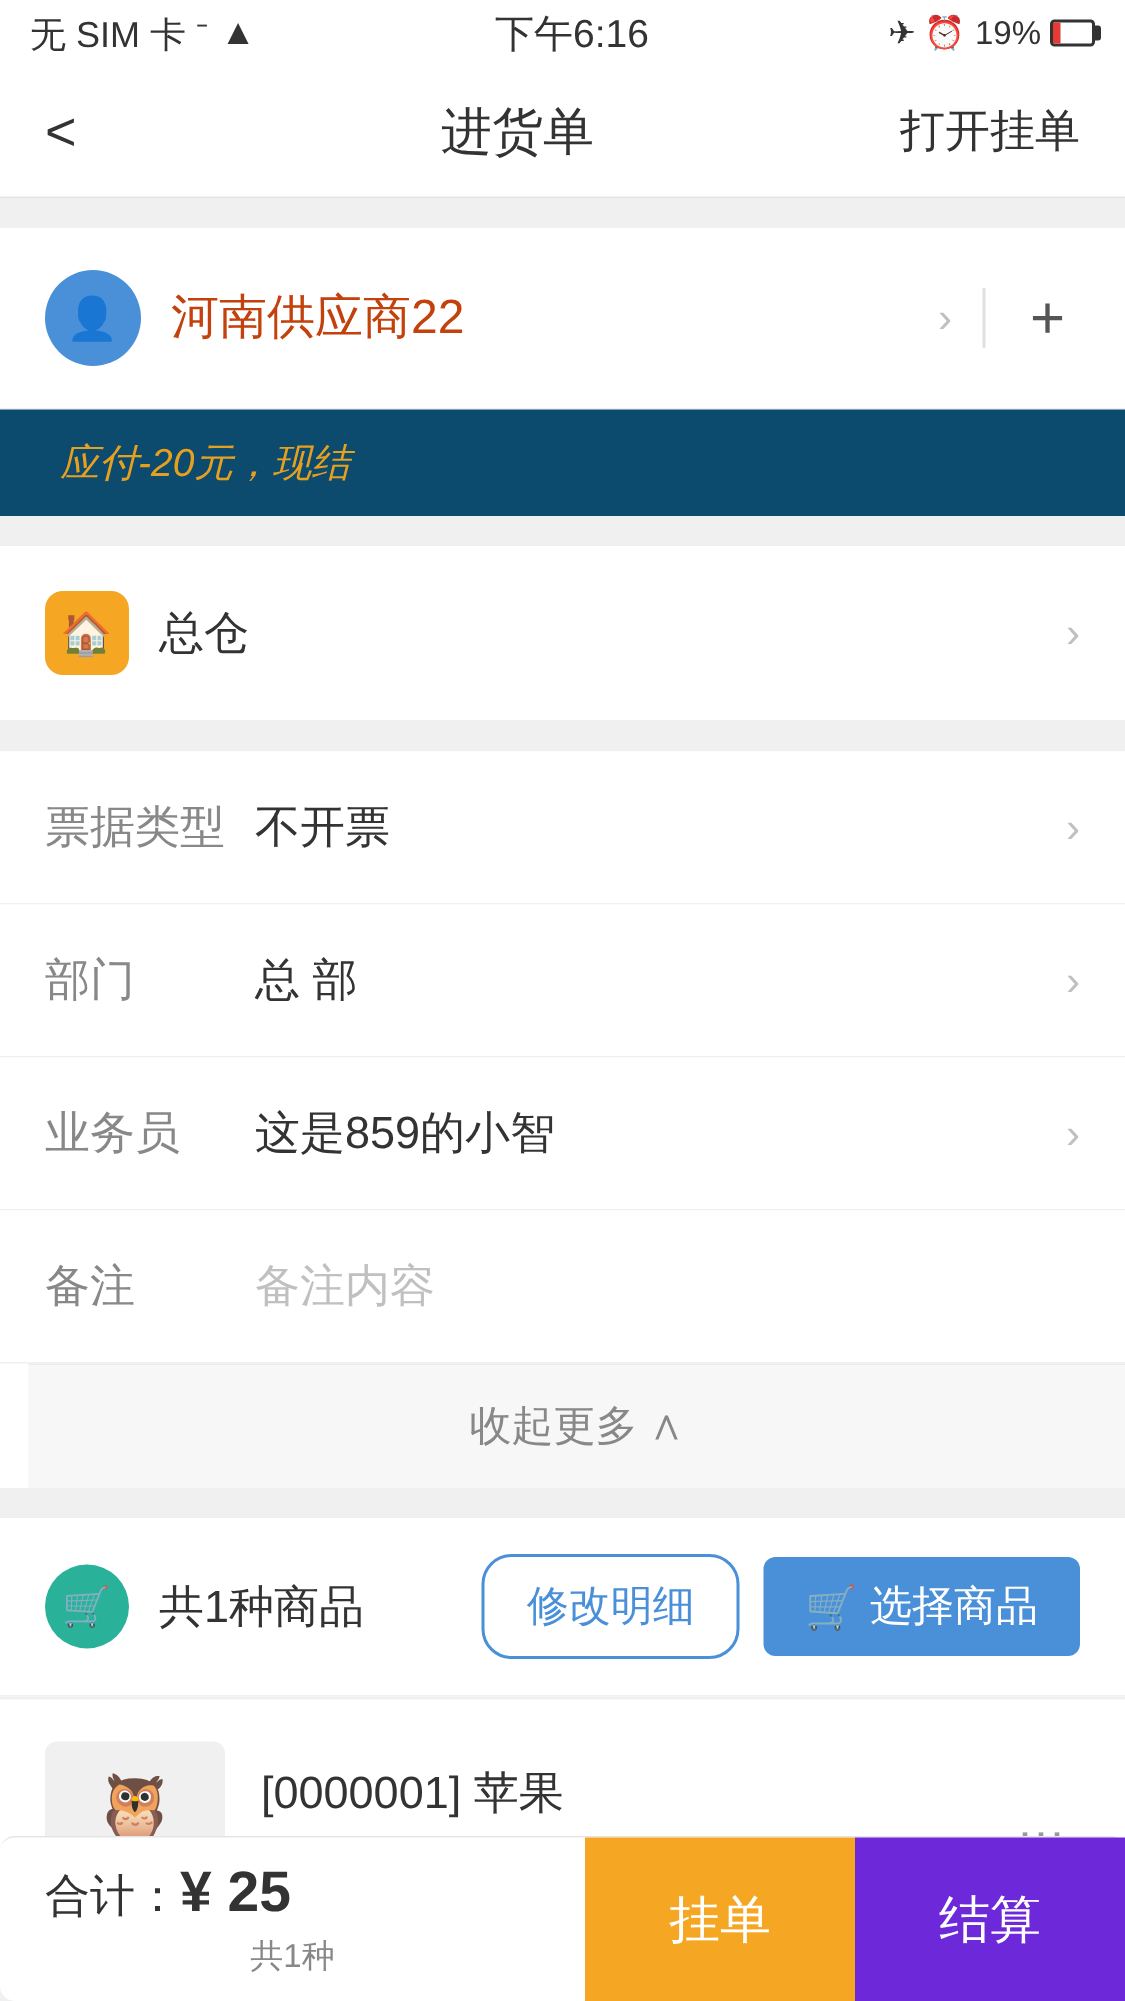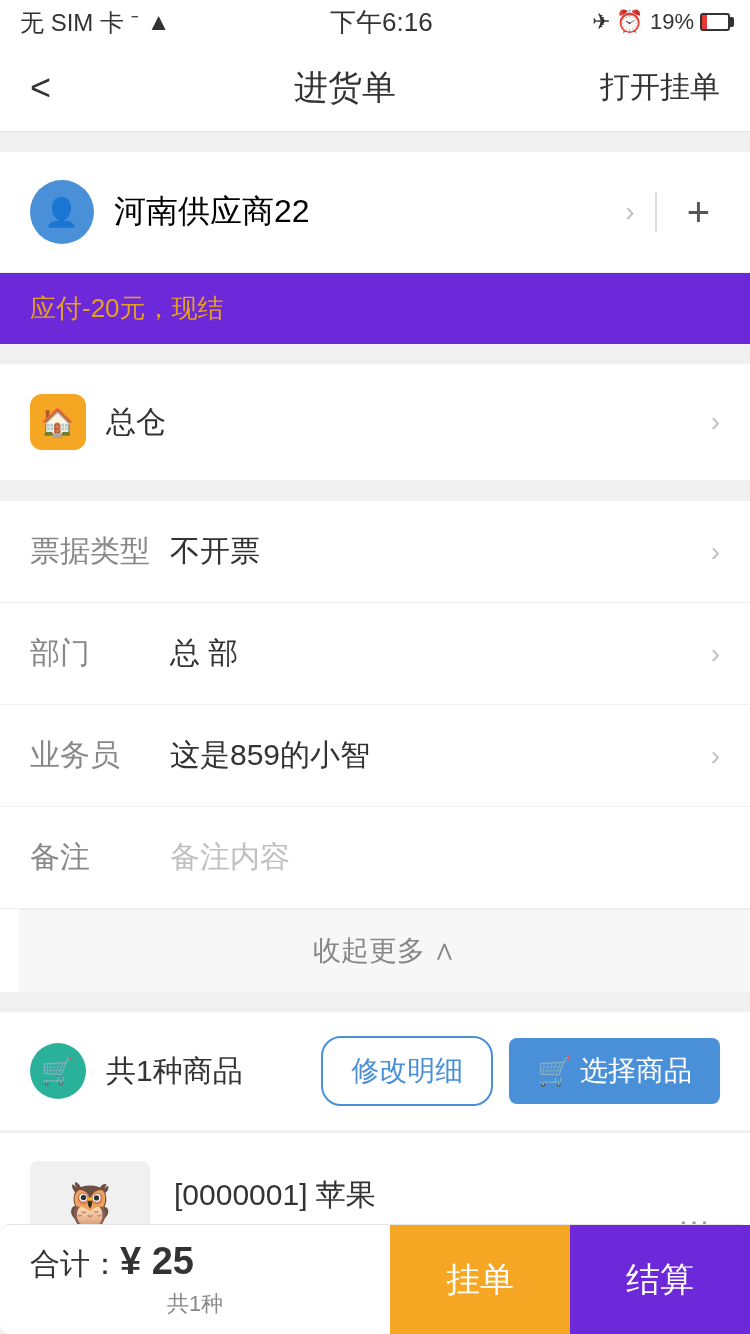--- a/index.html
+++ b/index.html
@@ -84,21 +84,21 @@
       align-items: center;
       justify-content: center;
       color: white;
       font-size: 28px;
       margin-right: 20px;
       flex-shrink: 0;
     }
     .supplier-name {
       flex: 1;
       font-size: 32px;
-      color: #000000;
+      color: #c2410c;
     }
     .row-arrow {
       color: #c0c0c0;
       font-size: 28px;
       margin-right: 0;
     }
     .supplier-divider {
       width: 2px;
       height: 40px;
       background: #e0e0e0;
@@ -106,24 +106,25 @@
     }
     .supplier-add {
       font-size: 40px;
       color: #555;
       cursor: pointer;
       padding: 0 10px;
     }
 
     
     .notice-banner {
-      background: #6d28d9;
-      padding: 18px 30px;
+      background: #0c4a6e;
+      padding: 18px 40px;
       font-size: 26px;
       color: #e6a020;
+      font-style: italic;
     }
 
     
     .info-row {
       display: flex;
       align-items: center;
       padding: 30px 30px;
       background: #fff;
       border-bottom: 1px solid #f0f0f0;
       min-height: 90px;

